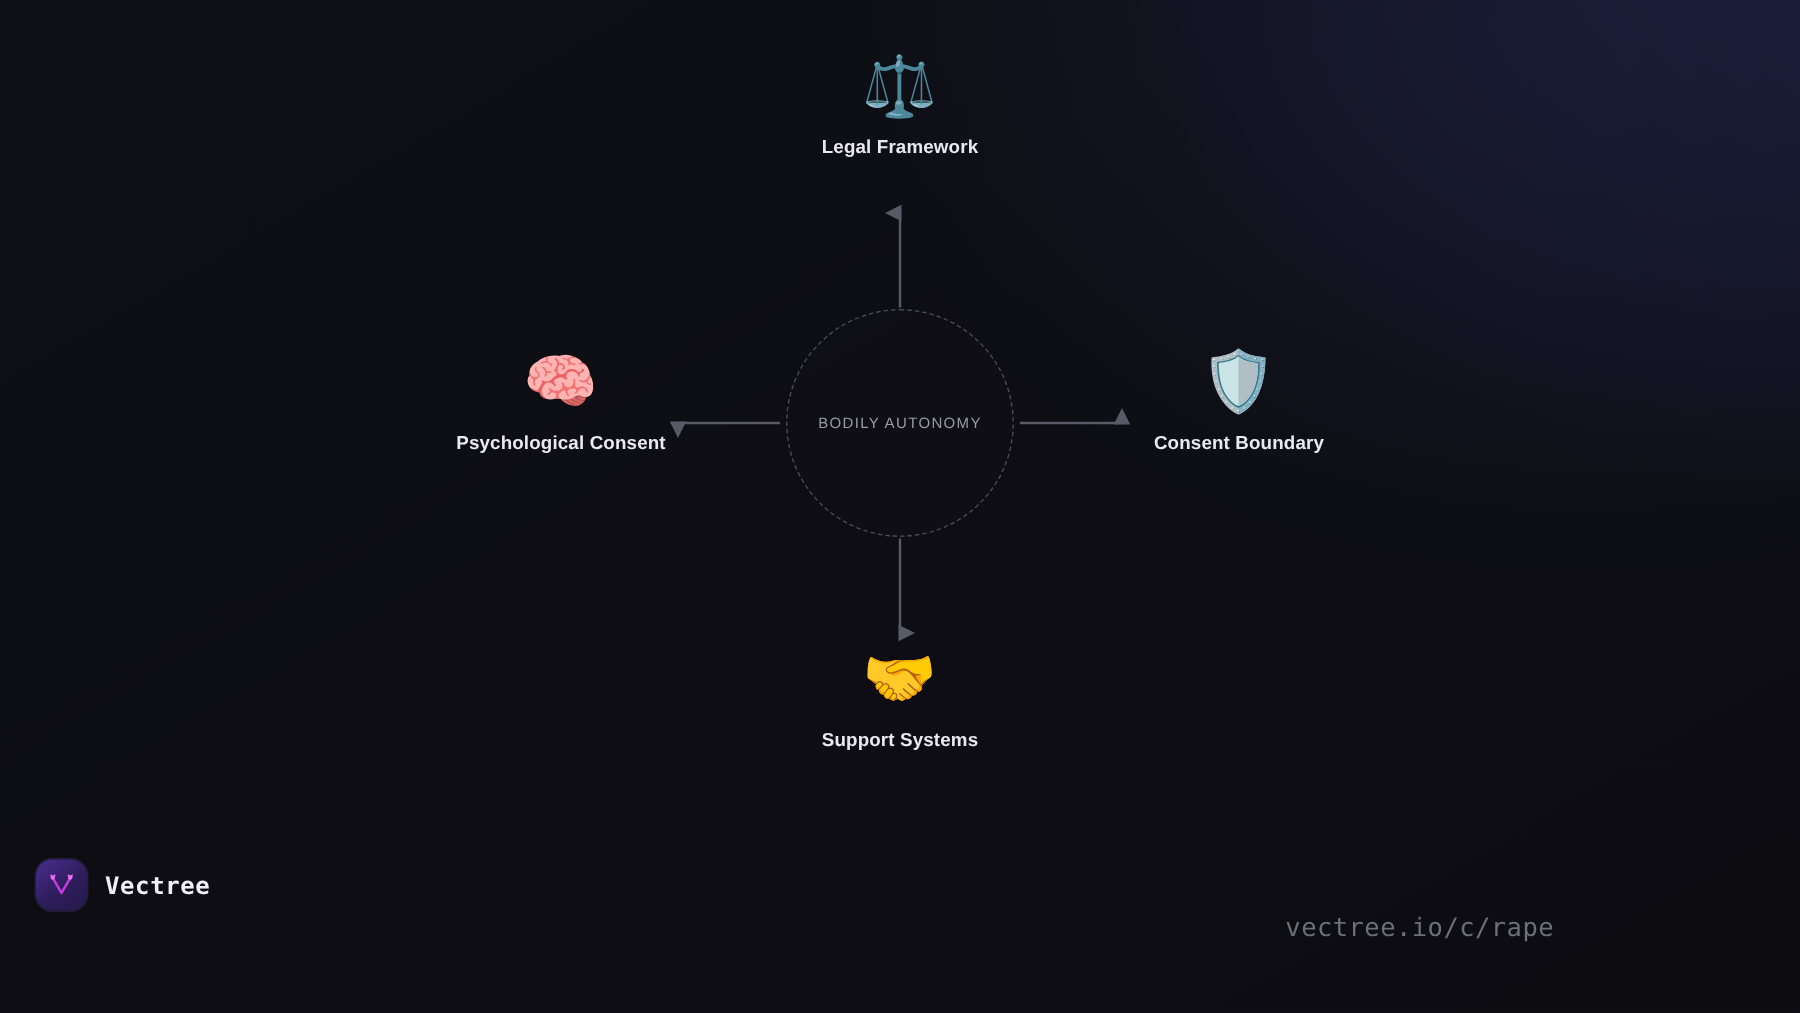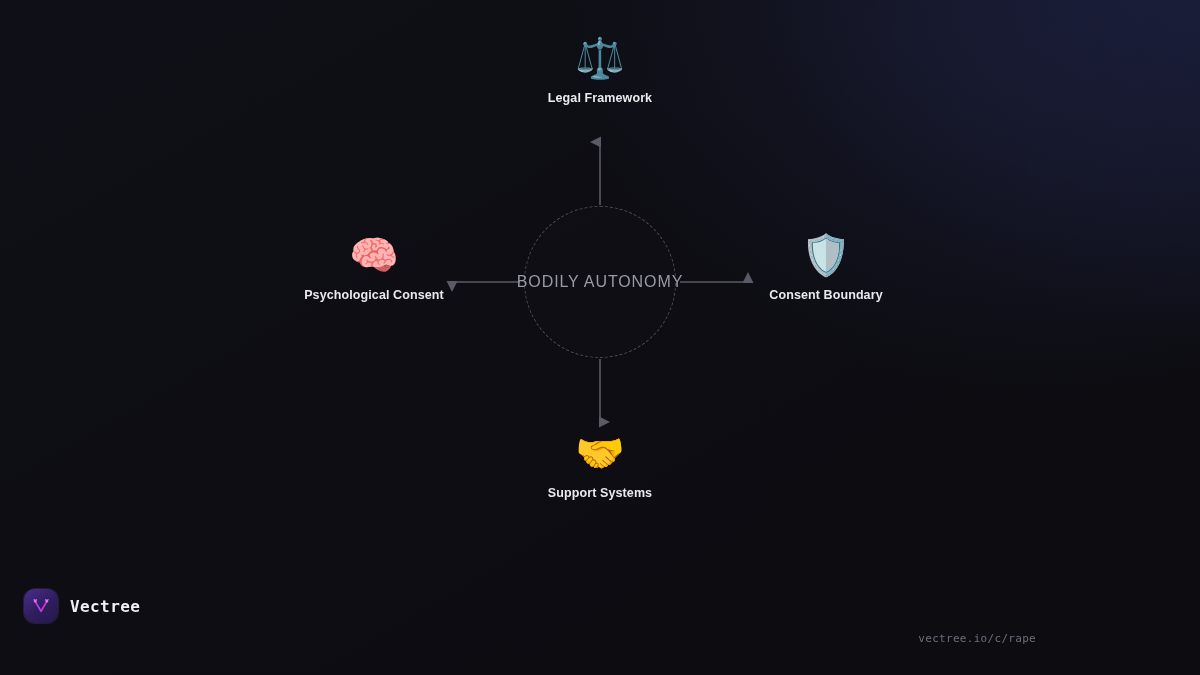--- a/index.html
+++ b/index.html
@@ -41,21 +41,21 @@
     width:152px; height:152px;
     margin-left:-76px; margin-top:-76px;
     border:1px dashed #4b4b57;
     border-radius:50%;
     display:flex;
     align-items:center;
     justify-content:center;
     background:rgba(255,255,255,0.006);
   }
   .hub-label {
-    font-size:16px;
+    font-size:10px;
     letter-spacing:0.9px;
     color:#9a9aa6;
     font-weight:400;
     text-align:center;
     white-space:nowrap;
   }
 
   
   .node {
     position:absolute;
@@ -80,21 +80,21 @@
     font-weight:bold;
     color:#e9e9ee;
     text-align:right;
     white-space:nowrap;
     letter-spacing:0.1px;
   }
 
   
   #footer {
     position:absolute;
-    left:0; bottom:0;
+    left:0; bottom:16px;
     width:1060px; height:130px;
   }
   .brand-row {
     position:absolute;
     left:24px; top:44px;
     display:flex;
     align-items:center;
     gap:12px;
   }
   .brand-logo {
@@ -118,21 +118,21 @@
     font-size:38px;
     font-weight:bold;
     color:#ffffff;
     letter-spacing:-0.5px;
     line-height:1;
   }
   .site-url {
     position:absolute;
     right:24px; bottom:30px;
     font-family:"DejaVu Sans Mono", monospace;
-    font-size:11px;
+    font-size:17px;
     color:#6e6e7b;
     letter-spacing:0.3px;
   }
 </style>
 </head>
 <body>
 
 <div id="stage">
 
   <div id="diagram">

